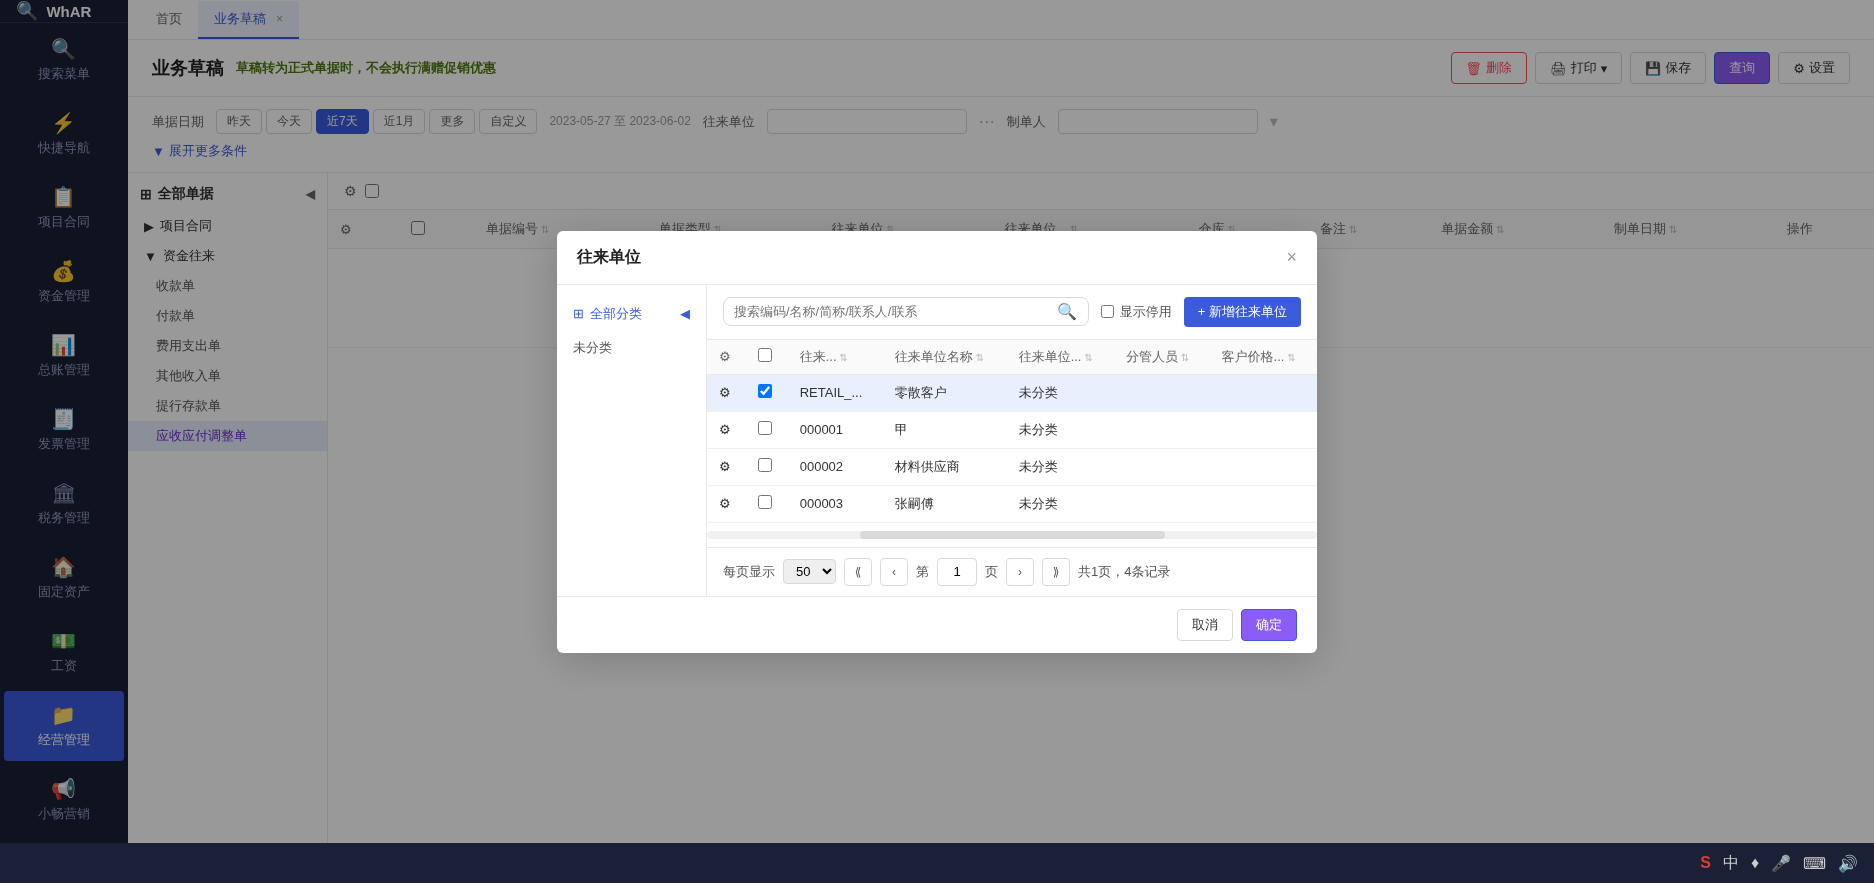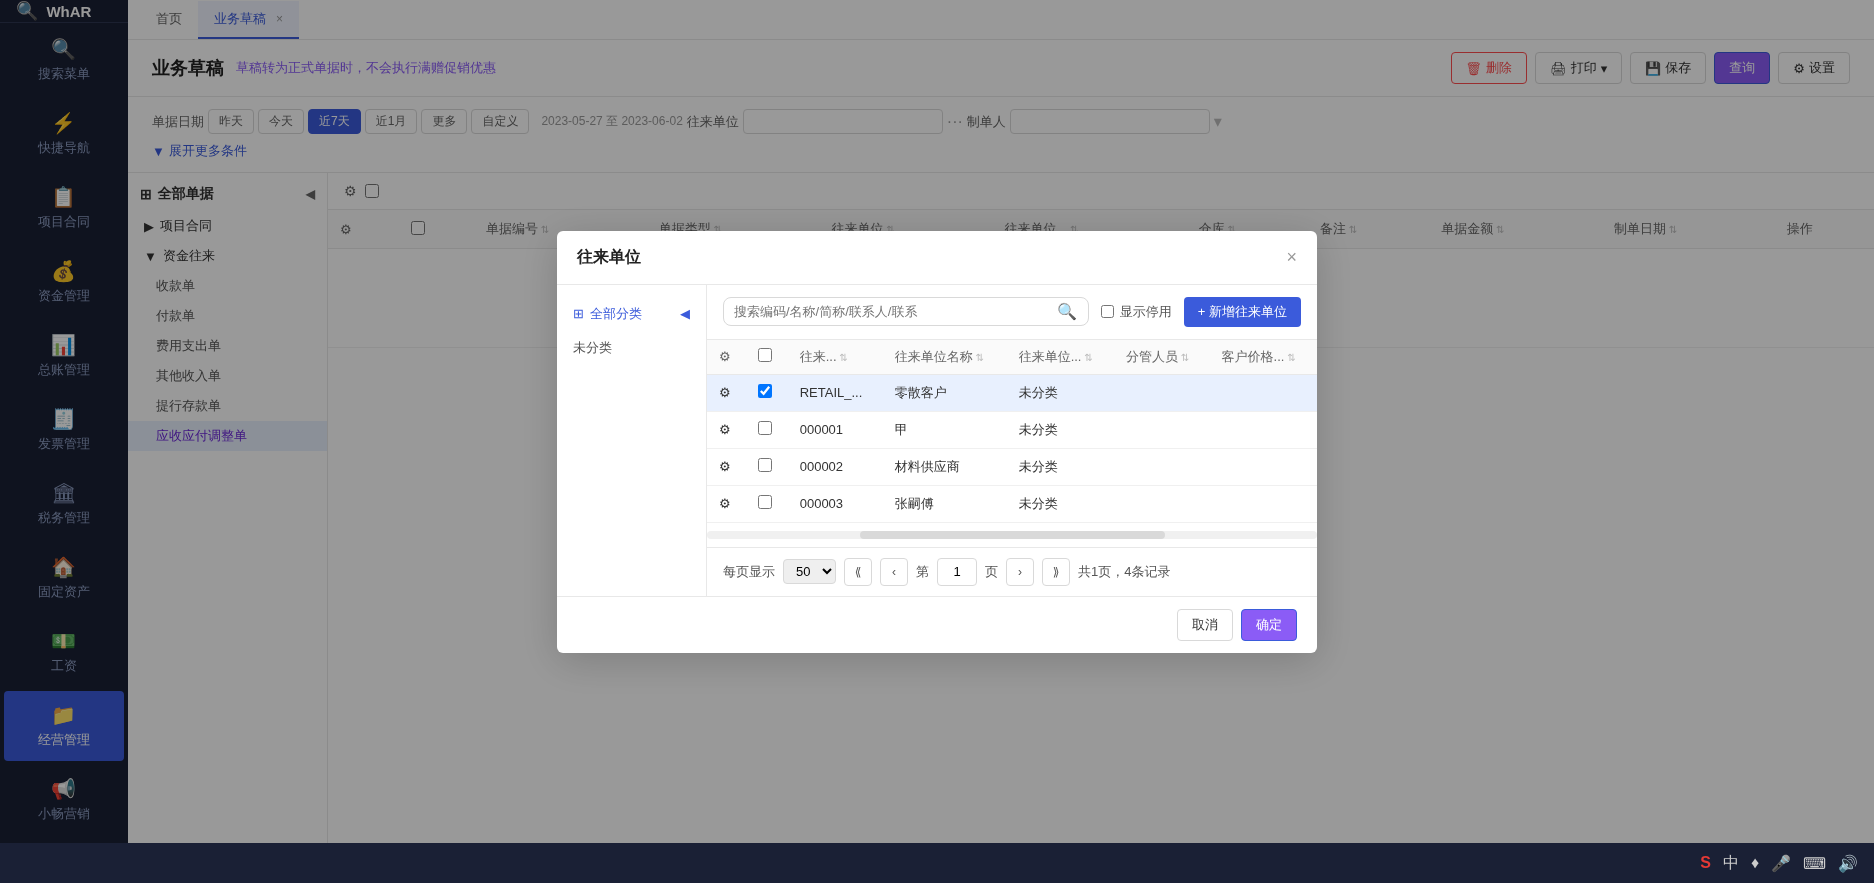--- a/index.html
+++ b/index.html
@@ -80,34 +80,34 @@
       background: #fff;
       padding: 12px 24px;
       border-bottom: 1px solid #e8e8e8;
       display: flex;
       align-items: center;
       justify-content: space-between;
       flex-shrink: 0;
     }
     .page-title-area { display: flex; align-items: center; gap: 12px; }
     .page-title { font-size: 18px; font-weight: bold; color: #222; }
-    .page-subtitle { font-size: 13px; color: #8b5cf6; }
+    .page-subtitle { font-size: 13px; color: #4d7c0f; font-weight: bold; }
     .page-actions { display: flex; align-items: center; gap: 8px; }
     .btn { padding: 6px 14px; border-radius: 4px; font-size: 13px; cursor: pointer; border: 1px solid #d9d9d9; background: #fff; color: #333; display: flex; align-items: center; gap: 4px; }
     .btn-primary { background: #8b5cf6; color: #fff; border-color: #3b5bdb; }
     .btn-danger { color: #ff4d4f; border-color: #ff4d4f; }
 
     
     .filter-area {
       background: #fff;
       padding: 12px 24px;
       border-bottom: 1px solid #e8e8e8;
       flex-shrink: 0;
     }
-    .filter-row { display: flex; align-items: center; gap: 4px; flex-wrap: wrap; }
+    .filter-row { display: flex; align-items: center; gap: 12px; flex-wrap: wrap; }
     .filter-label { font-size: 13px; color: #666; }
     .filter-date-btns { display: flex; align-items: center; gap: 4px; }
     .date-btn { padding: 3px 10px; border-radius: 4px; font-size: 12px; cursor: pointer; border: 1px solid #d9d9d9; background: #fff; color: #666; }
     .date-btn.active { background: #3b5bdb; color: #fff; border-color: #3b5bdb; }
     .date-range { font-size: 12px; color: #999; margin-left: 8px; }
     .filter-input { padding: 4px 10px; border: 1px solid #d9d9d9; border-radius: 4px; font-size: 13px; width: 200px; }
     .expand-btn { color: #3b5bdb; font-size: 13px; cursor: pointer; display: flex; align-items: center; gap: 4px; }
 
     
     .content-area {

